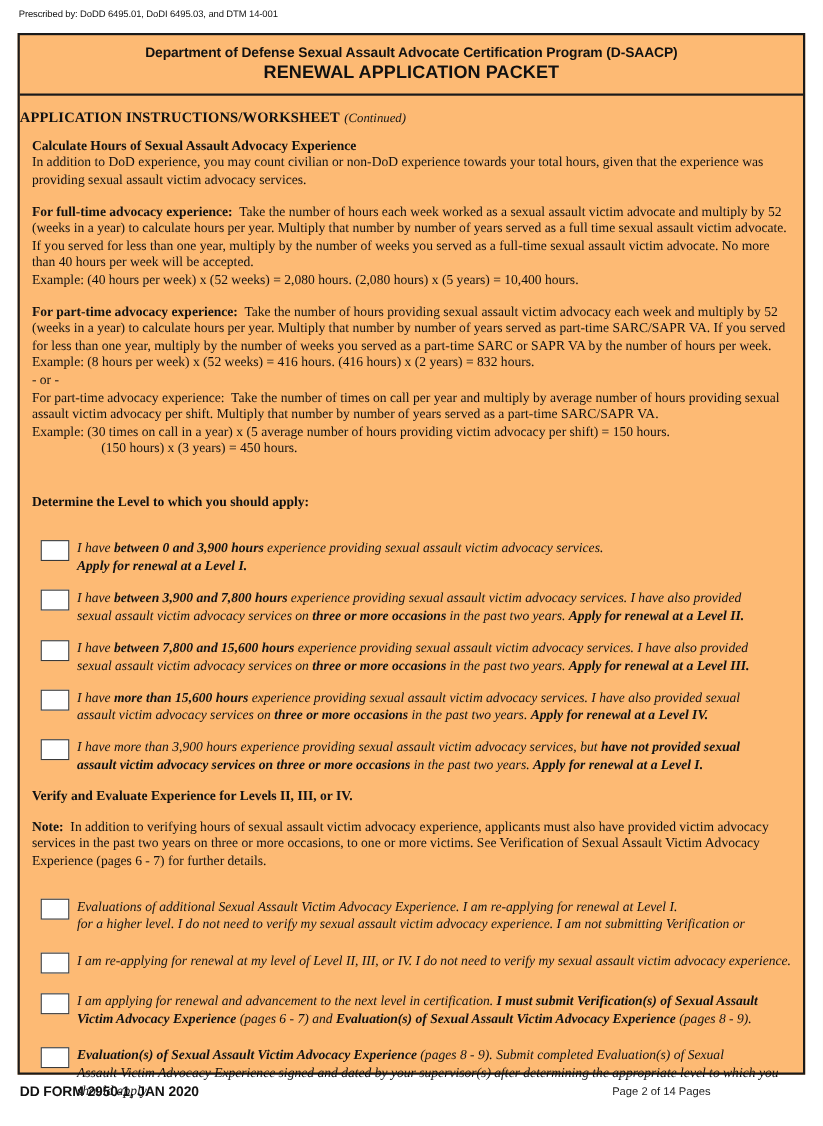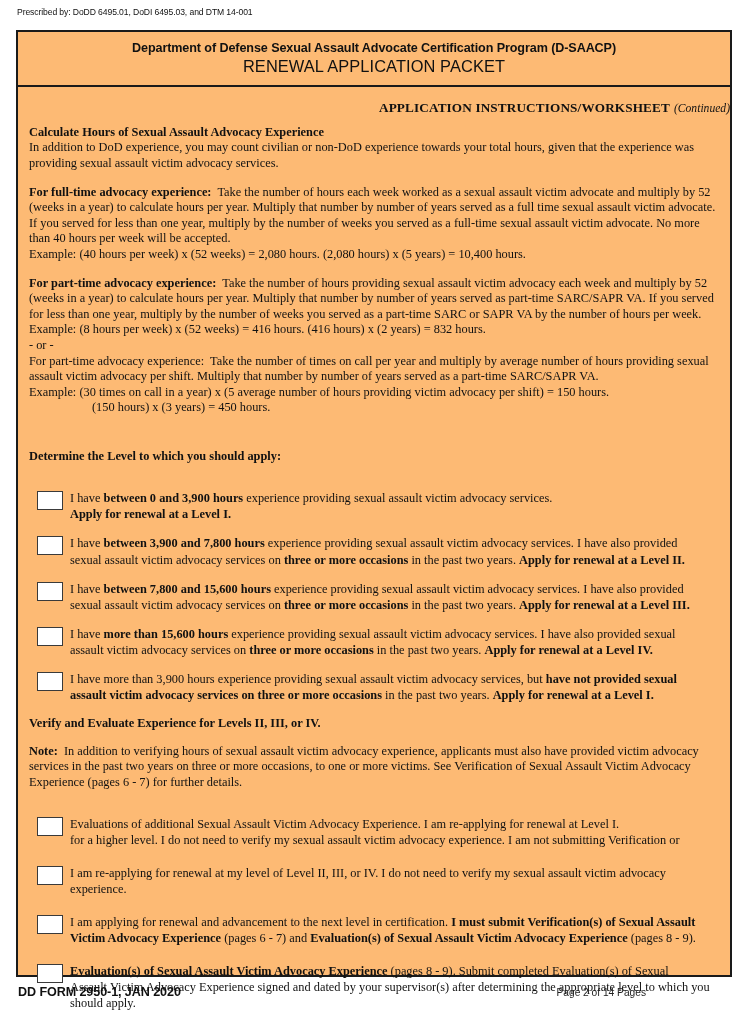--- a/index.html
+++ b/index.html
@@ -56,31 +56,31 @@
   }
   .title-line1 {
     font-family: "Liberation Sans", "DejaVu Sans", sans-serif;
     font-weight: bold;
     font-size: 12.6px;
     line-height: 1.22;
     letter-spacing: -0.1px;
   }
   .title-line2 {
     font-family: "Liberation Sans", "DejaVu Sans", sans-serif;
-    font-weight: normal;
+    font-weight: bold;
     font-size: 16.4px;
     line-height: 1.18;
     letter-spacing: 0.1px;
     margin-top: 1px;
     text-align: center;
   }
 
   
   .subtitle-band {
-    text-align: right;
+    text-align: left;
     padding: 11px 0 9px 0;
   }
   .subtitle-band .st-main {
     font-weight: bold;
     font-size: 13.2px;
     letter-spacing: 0.15px;
   }
   .subtitle-band .st-cont {
     font-style: italic;
     font-size: 11.6px;
@@ -123,20 +123,21 @@
     background: #fff;
     margin-top: 1px;
     margin-right: 7px;
     margin-left: 8px;
     box-sizing: border-box;
   }
   .cb-text {
     flex: 1 1 auto;
     font-size: 12.35px;
     line-height: 1.30;
+    font-style: italic;
   }
   .cb-text .l2 { display: block; }
 
   .cb-group { margin-top: 4px; }
   .cb-group .cb-row { margin-bottom: 13px; }
 
   .cb-group2 .cb-row { margin-bottom: 17px; }
 
   
   .footer-left {

